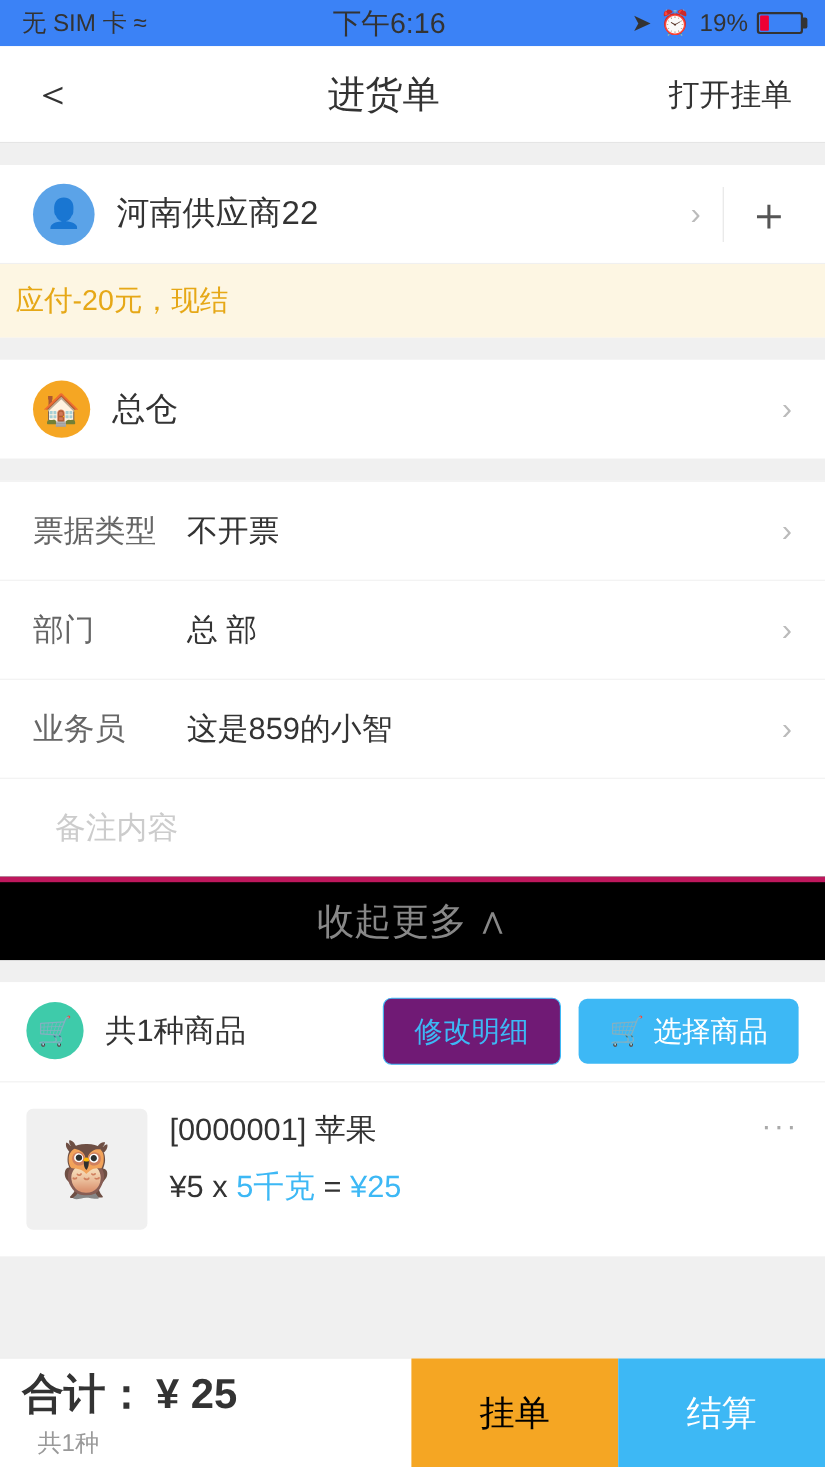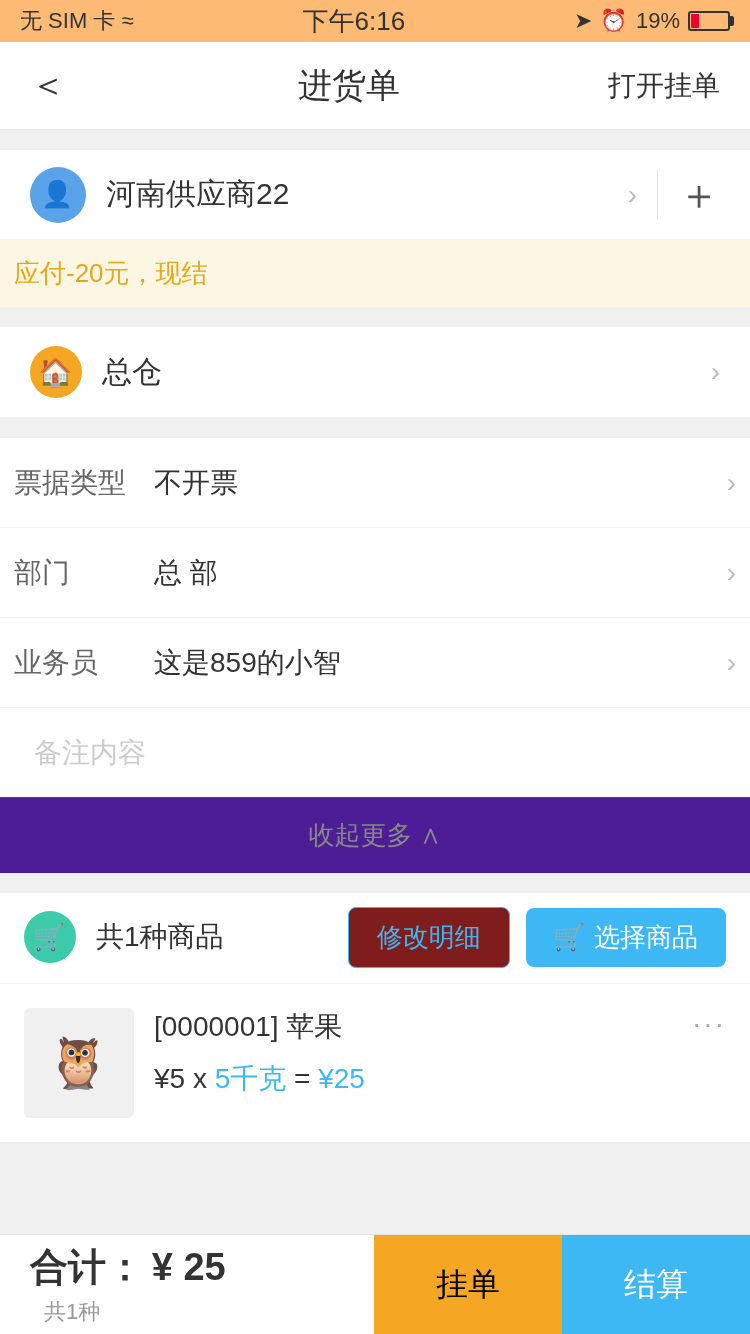--- a/index.html
+++ b/index.html
@@ -10,21 +10,21 @@
       font-family: -apple-system, "PingFang SC", "Helvetica Neue", Arial, sans-serif;
       background: #f0f0f0;
       font-size: 28px;
       color: #333;
     }
 
     
     .status-bar {
       width: 750px;
       height: 42px;
-      background: #fdba74;
+      background: #3b82f6;
       display: flex;
       align-items: center;
       justify-content: space-between;
       padding: 0 20px;
       font-size: 22px;
       color: #333;
     }
     .status-left { display: flex; align-items: center; gap: 10px; }
     .status-center { font-size: 26px; font-weight: 400; }
     .status-right { display: flex; align-items: center; gap: 8px; font-size: 22px; }
@@ -141,21 +141,21 @@
     .warehouse-name {
       flex: 1;
       font-size: 30px;
       color: #333;
     }
 
     
     .form-row {
       display: flex;
       align-items: center;
-      padding: 0 14px;
+      padding: 0 30px;
       height: 90px;
       border-top: 1px solid #f0f0f0;
     }
     .form-label {
       font-size: 28px;
       color: #666;
       width: 120px;
       flex-shrink: 0;
     }
     .form-value {
@@ -167,24 +167,24 @@
     .form-placeholder {
       color: #ccc;
     }
 
     
     .collapse-toggle {
       display: flex;
       align-items: center;
       justify-content: center;
       height: 76px;
-      background: #4c1d95;
-      font-size: 26px;
+      background: #000000;
+      font-size: 34px;
       color: #888;
-      border-top: 1px solid #be185d;
+      border-top: 5px solid #be185d;
       cursor: pointer;
     }
 
     
     .product-header {
       display: flex;
       align-items: center;
       padding: 0 24px;
       height: 88px;
       background: #fff;
@@ -198,21 +198,21 @@
       flex-shrink: 0;
     }
     .product-count-text {
       flex: 1;
       font-size: 28px;
       color: #333;
     }
     .btn-outline {
       border: 1.5px solid #3db8f5;
       color: #3db8f5;
-      background: #7f1d1d;
+      background: #701a75;
       border-radius: 8px;
       font-size: 26px;
       padding: 12px 28px;
       cursor: pointer;
       margin-right: 16px;
     }
     .btn-filled {
       background: #3db8f5;
       color: #fff;
       border: none;
@@ -278,21 +278,21 @@
       display: flex;
       align-items: stretch;
       background: #fff;
       border-top: 1px solid #e5e5e5;
     }
     .bottom-summary {
       flex: 1;
       display: flex;
       flex-direction: column;
       justify-content: center;
-      padding: 0 30px;
+      padding: 0 20px;
     }
     .summary-total {
       font-size: 28px;
       color: #333;
     }
     .summary-total span {
       font-size: 38px;
       font-weight: 600;
     }
     .summary-count {

